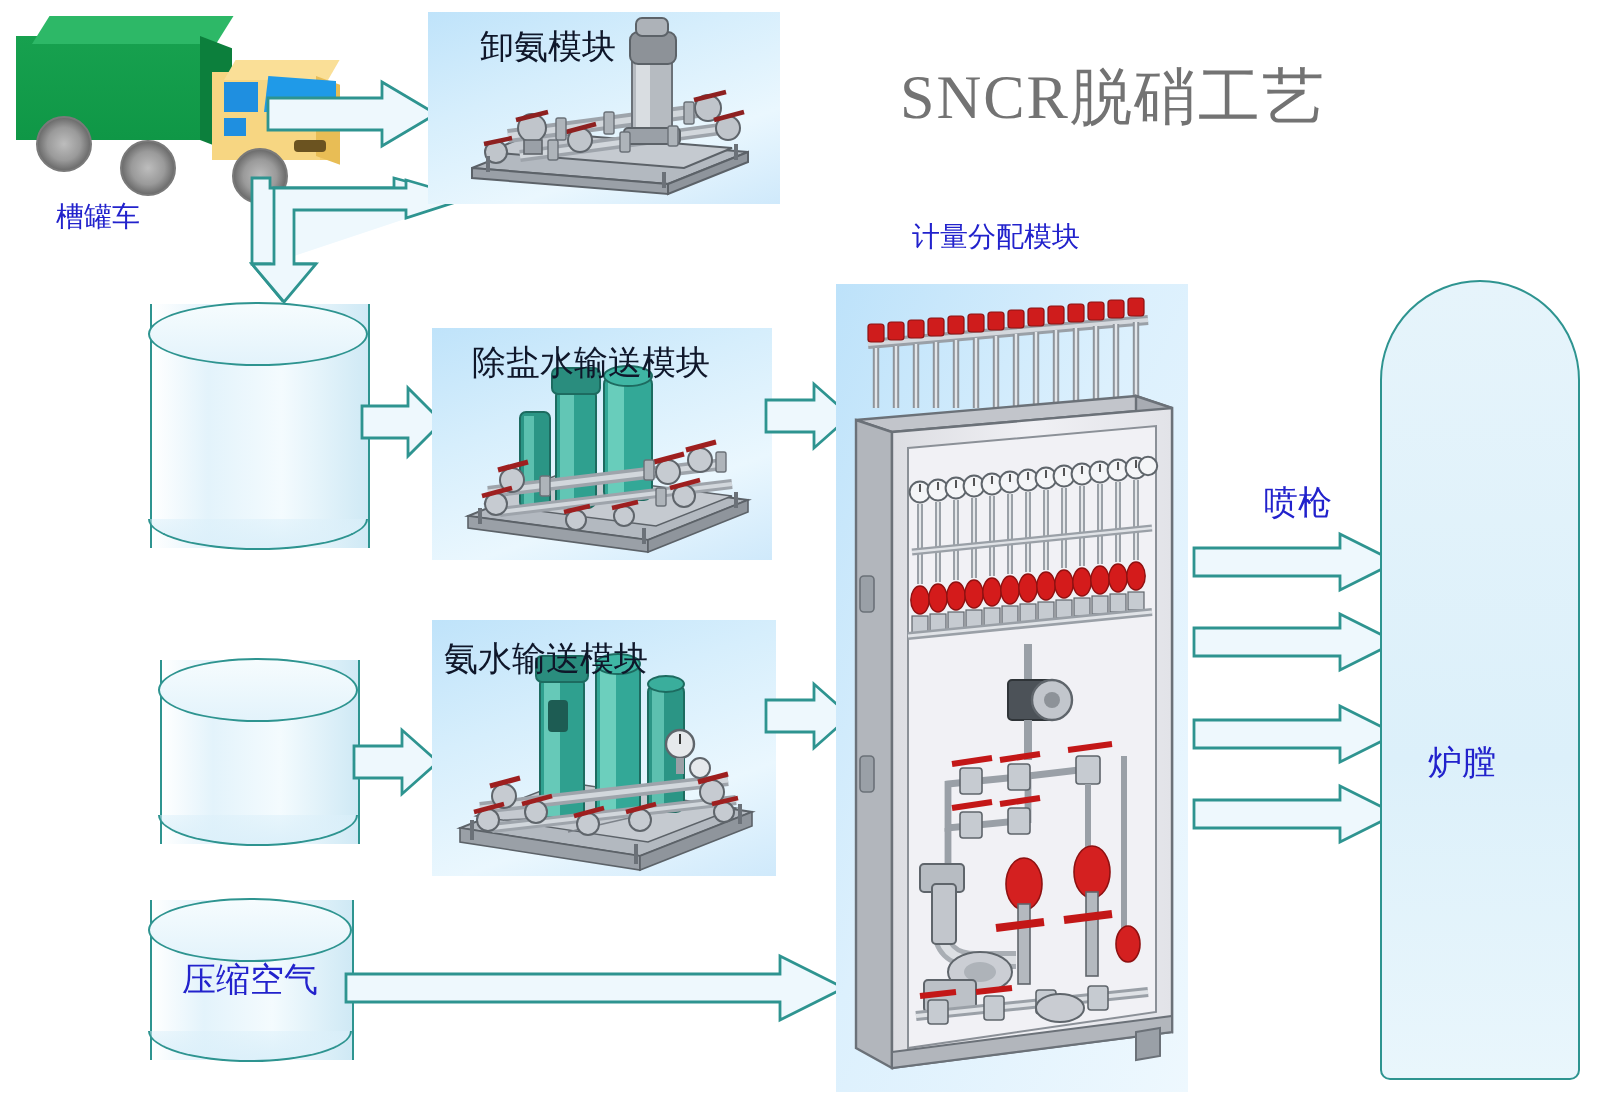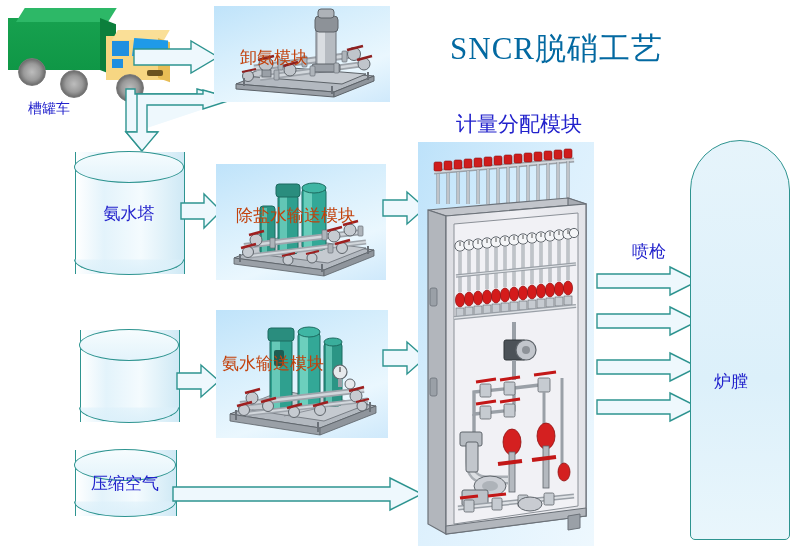--- a/index.html
+++ b/index.html
@@ -8,29 +8,28 @@
     font-family:"Liberation Sans","DejaVu Sans",sans-serif;
   }
   #stage{position:relative;width:800px;height:552px;background:#fff;}
 
   
   .label{
     position:absolute;color:#2222cc;white-space:nowrap;
     font-family:"Liberation Serif","DejaVu Serif",serif;
   }
   .title{
-    position:absolute;color:#0369a1;white-space:nowrap;
+    position:absolute;color:#737373;white-space:nowrap;
     font-family:"Liberation Serif","DejaVu Serif",serif;
     font-size:31px;letter-spacing:1px;
   }
   .panel-title{
-    position:absolute;color:#c2410c;white-space:nowrap;z-index:6;
+    position:absolute;color:#0f172a;white-space:nowrap;z-index:6;
     font-family:"Liberation Serif","DejaVu Serif",serif;
     font-size:17px;
-    margin-top:34px;
   }
 
   
   .truck{position:absolute;}
   .truck .box{
     position:absolute;left:0;top:10px;width:92px;height:52px;
     background:linear-gradient(180deg,#17a14f 0%,#0f9746 100%);
   }
   .truck .box-top{
     position:absolute;left:8px;top:0px;width:92px;height:14px;
@@ -228,21 +227,20 @@
           <path d="M154,66 L154,74"></path>
       </g>
     </svg>
   </div>
   <div class="panel-title" style="left:240px;top:12px;">卸氨模块</div>
 
   <div class="cyl" style="left:75px;top:152px;width:108px;height:122px;">
     <div class="body"></div>
     <div class="bot"></div>
     <div class="top"></div>
-    <div class="cap-text">氨水塔</div>
   </div>
 
   <div class="arrow" style="left:180px;top:192px;width:42px;height:38px;">
     <svg width="42" height="38" viewBox="0 0 42 38">
       <path class="ar-fill" d="M1,11 L24,11 L24,2 L41,19 L24,36 L24,27 L1,27 Z"></path>
     </svg>
   </div>
 
   <div class="mpanel" style="left:216px;top:164px;width:170px;height:116px;">
     <svg class="skid" viewBox="0 0 170 116" preserveAspectRatio="none">
@@ -392,21 +390,21 @@
     </svg>
   </div>
   <div class="panel-title" style="left:222px;top:318px;">氨水输送模块</div>
 
   <div class="arrow" style="left:382px;top:340px;width:44px;height:36px;">
     <svg width="44" height="36" viewBox="0 0 44 36">
       <path class="ar-fill" d="M1,10 L25,10 L25,2 L43,18 L25,34 L25,26 L1,26 Z"></path>
     </svg>
   </div>
 
-  <div class="cyl" style="left:75px;top:450px;width:100px;height:66px;">
+  <div class="cyl" style="left:75px;top:450px;width:100px;height:80px;">
     <div class="body"></div>
     <div class="bot"></div>
     <div class="top"></div>
     <div class="cap-text">压缩空气</div>
   </div>
 
   <div class="arrow" style="left:172px;top:475px;width:252px;height:38px;">
     <svg width="252" height="38" viewBox="0 0 252 38">
       <path class="ar-fill" d="M1,12 L218,12 L218,3 L250,19 L218,35 L218,26 L1,26 Z"></path>
     </svg>
@@ -670,21 +668,21 @@
           <path d="M42,356 L60,354"></path>
             <path d="M70,354 L88,352"></path>
         </g>
         <ellipse cx="112" cy="362" rx="12" ry="7" fill="#c9ccd2" stroke="#5f656b" stroke-width="1"></ellipse>
       </g>
 
       <path d="M28,384 L168,366 L168,374 L28,392 Z" fill="#b2b6bc" stroke="#6b7178" stroke-width="1"></path>
       <path d="M150,374 L162,372 L162,386 L150,388 Z" fill="#9aa0a7" stroke="#6b7178" stroke-width="1"></path>
     </svg>
   </div>
-  <div class="label" style="left:456px;top:110px;font-size:21px;">计量分配模块</div>
+  <div class="label" style="left:456px;top:110px;font-size:14px;">计量分配模块</div>
 
   <div class="arrow" style="left:596px;top:266px;width:104px;height:30px;">
     <svg width="104" height="30" viewBox="0 0 104 30">
       <path class="ar-fill" d="M1,8 L74,8 L74,1 L102,15 L74,29 L74,22 L1,22 Z"></path>
     </svg>
   </div>
   <div class="arrow" style="left:596px;top:306px;width:104px;height:30px;">
     <svg width="104" height="30" viewBox="0 0 104 30">
       <path class="ar-fill" d="M1,8 L74,8 L74,1 L102,15 L74,29 L74,22 L1,22 Z"></path>
     </svg>

